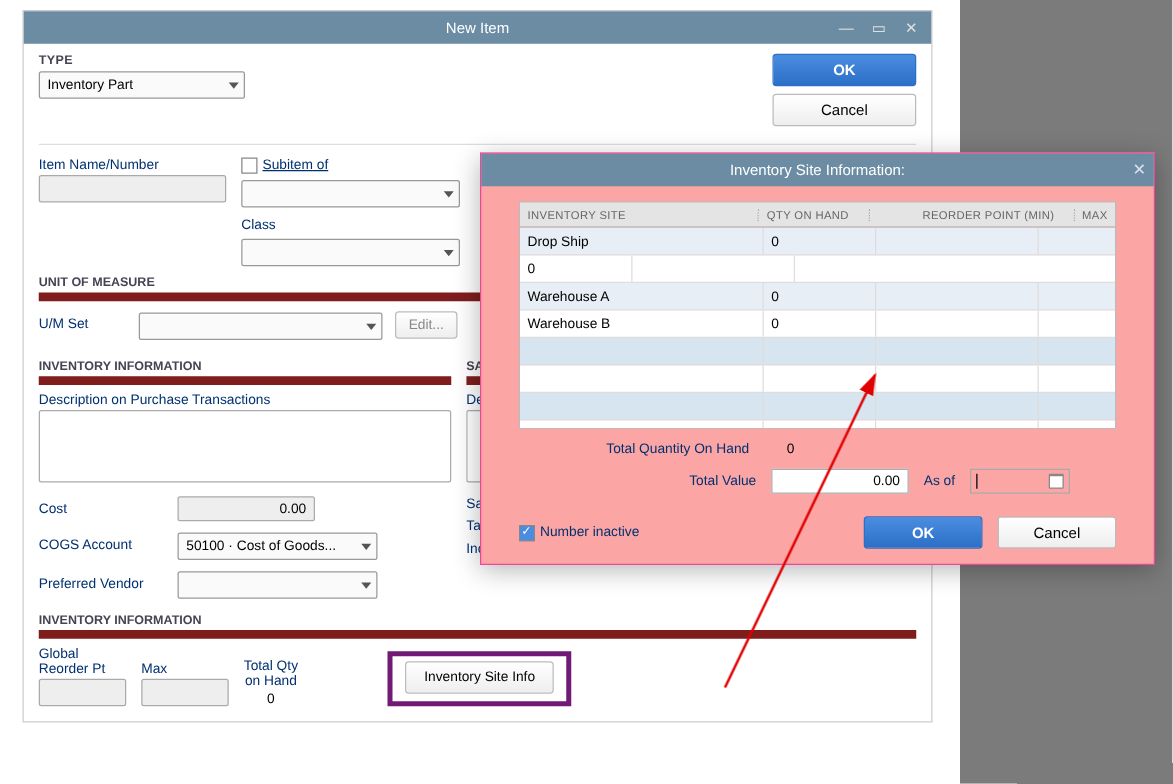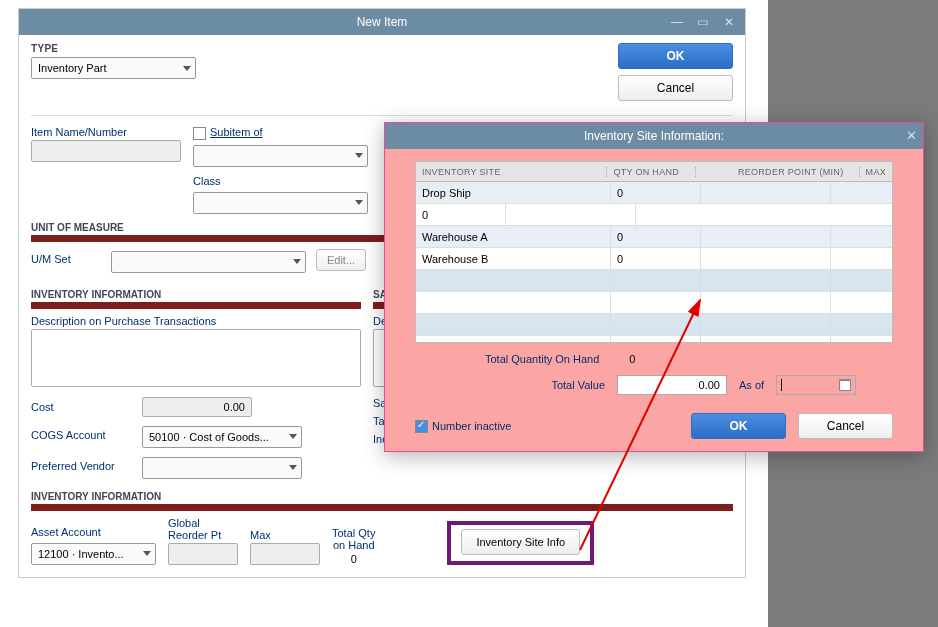--- a/index.html
+++ b/index.html
@@ -196,27 +196,20 @@
         <div class="form-row">
             <span class="lbl" style="width:auto">Income</span>
           </div>
       </div>
     </div>
 
     <div class="inv-info">
       <div class="box-header">INVENTORY INFORMATION</div>
       <div class="inv-row">
         <div class="inv-field">
-          <span class="inv-lbl">Asset Account</span>
-          <div class="dropdown small-dd">
-            <span>12100 · Invento...</span>
-            <span class="dd-arrow"></span>
-          </div>
-        </div>
-        <div class="inv-field">
           <span class="inv-lbl"><span>Global</span><br><span>Reorder Pt</span></span>
           <input class="small-input" style="">
         </div>
         <div class="inv-field">
           <span class="inv-lbl">Max</span>
           <input class="small-input" style="">
         </div>
         <div class="inv-field" style="align-items:center">
           <span class="inv-lbl" style="text-align:center"><span>Total Qty</span><br><span>on Hand</span></span>
           <span style="font-size:11px">0</span>

